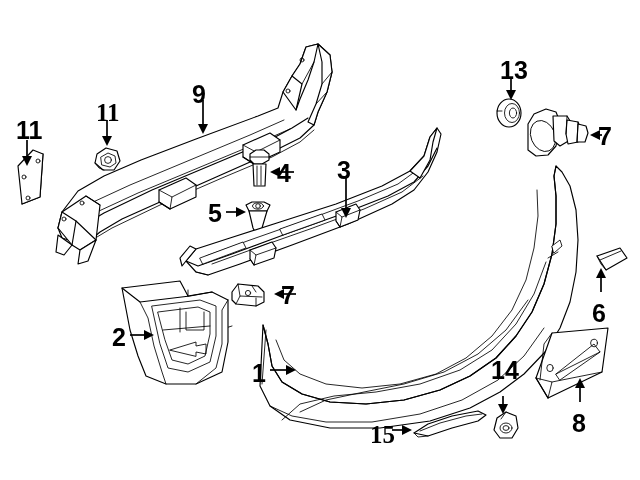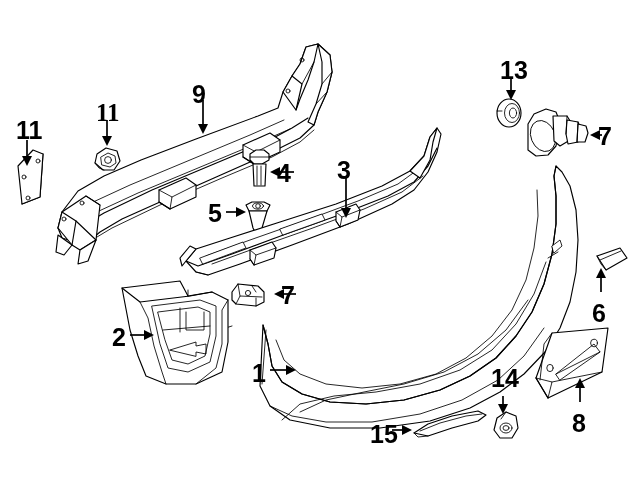--- a/index.html
+++ b/index.html
@@ -383,16 +383,16 @@
   <div class="callout" style="left:277px; top:161px;">4</div>
   <div class="callout" style="left:208px; top:201px;">5</div>
   <div class="callout" style="left:592px; top:301px;">6</div>
   <div class="callout" style="left:281px; top:283px;">7</div>
   <div class="callout" style="left:572px; top:411px;">8</div>
   <div class="callout" style="left:192px; top:82px;">9</div>
   <div class="callout" style="left:16px;  top:118px;">11</div>
   <div class="callout" style="left:96px;  top:100px;font-family:Liberation Serif, serif;">11</div>
   <div class="callout" style="left:598px; top:124px;">7</div>
   <div class="callout" style="left:500px; top:58px;">13</div>
-  <div class="callout" style="left:491px; top:366px;">14</div>
-  <div class="callout" style="left:370px; top:422px;">15</div>
+  <div class="callout" style="left:491px; top:358px;">14</div>
+  <div class="callout" style="left:370px; top:422px;font-family:Liberation Serif, serif;">15</div>
 
 </div>
 
 </body></html>

